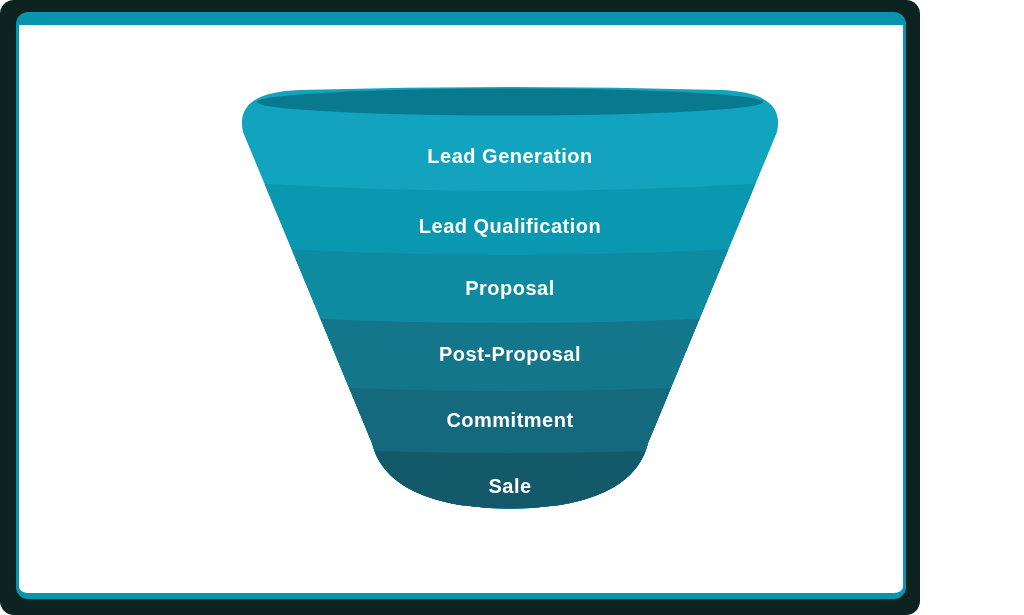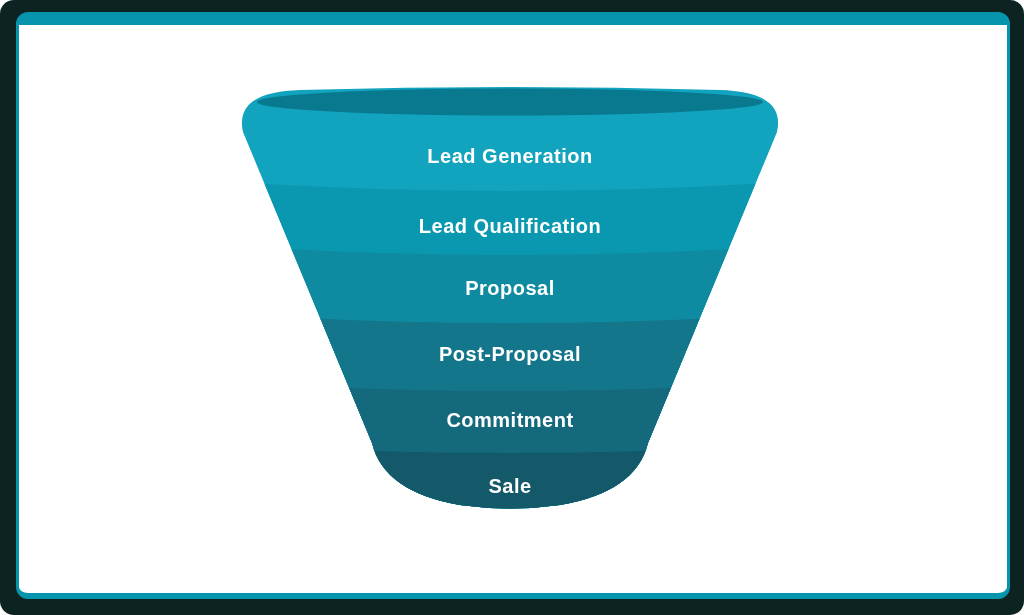--- a/index.html
+++ b/index.html
@@ -6,21 +6,21 @@
     margin: 0;
     padding: 0;
     width: 1024px;
     height: 615px;
     background: #ffffff;
     font-family: "Liberation Sans", sans-serif;
     overflow: hidden;
   }
   .stage-wrap {
     position: relative;
-    width: 1024px;
+    width: 920px;
     height: 615px;
   }
   
   .frame {
     position: absolute;
     inset: 0;
     background: #0d2322;
     border-radius: 14px;
   }
   

